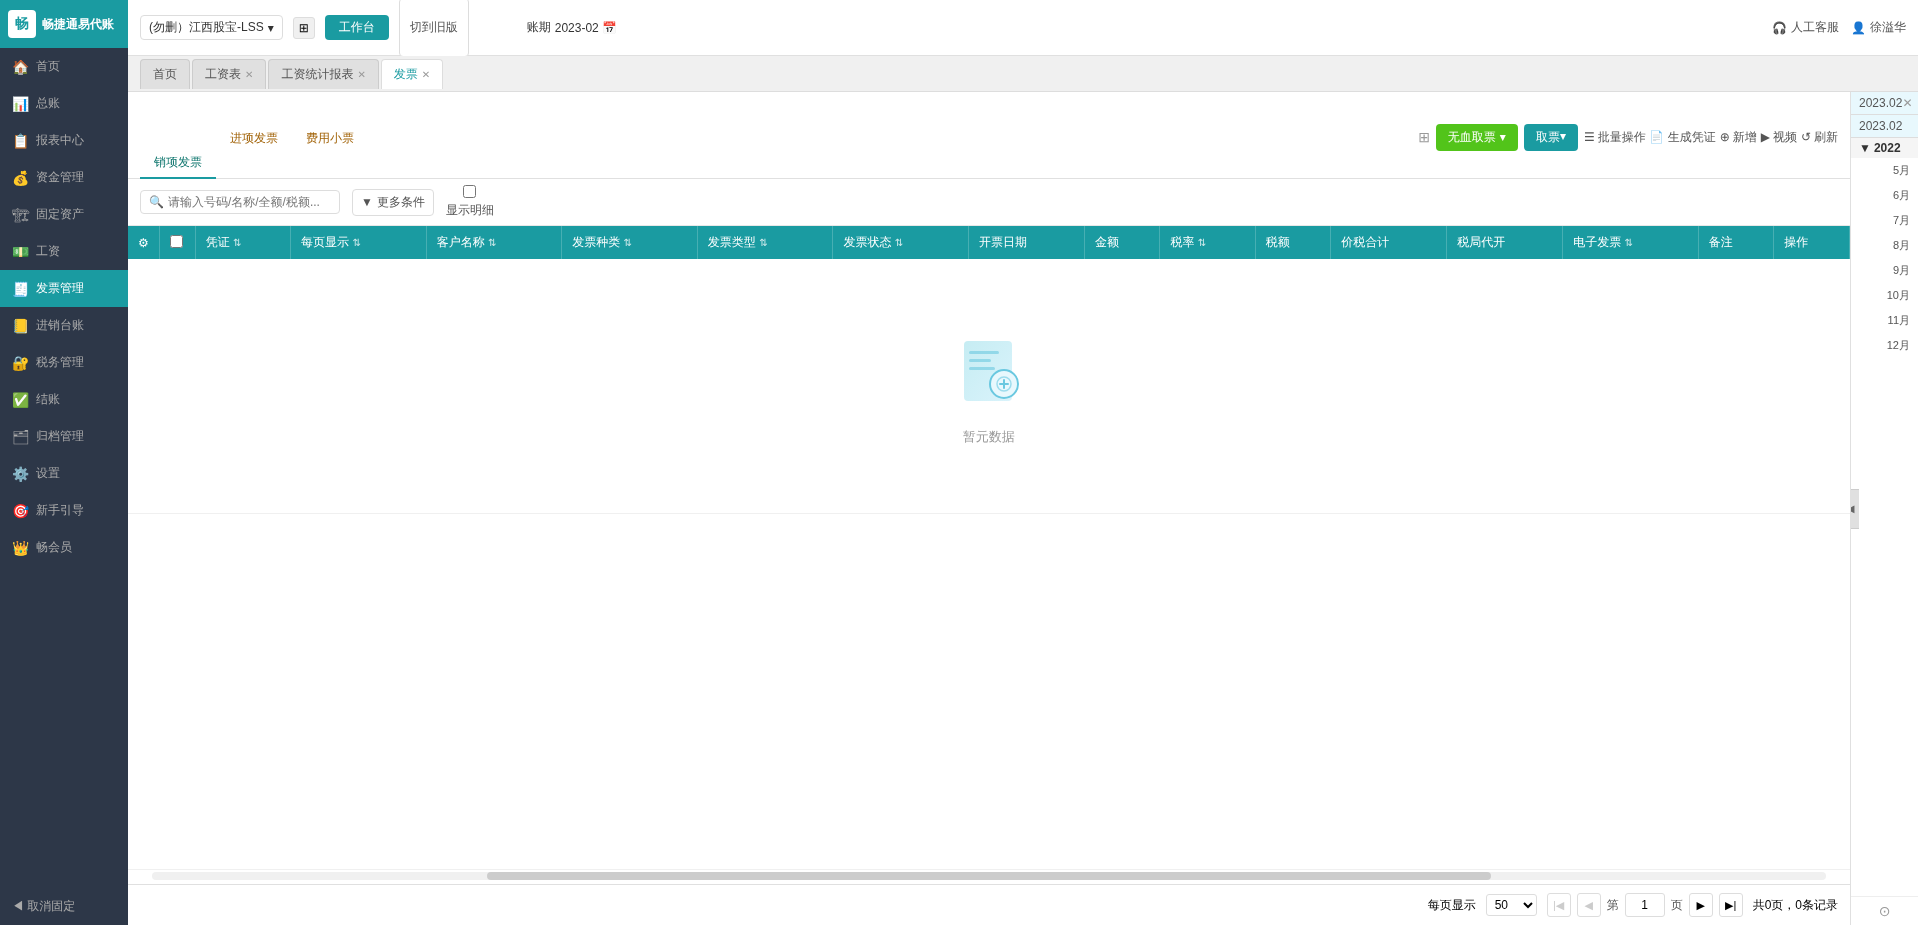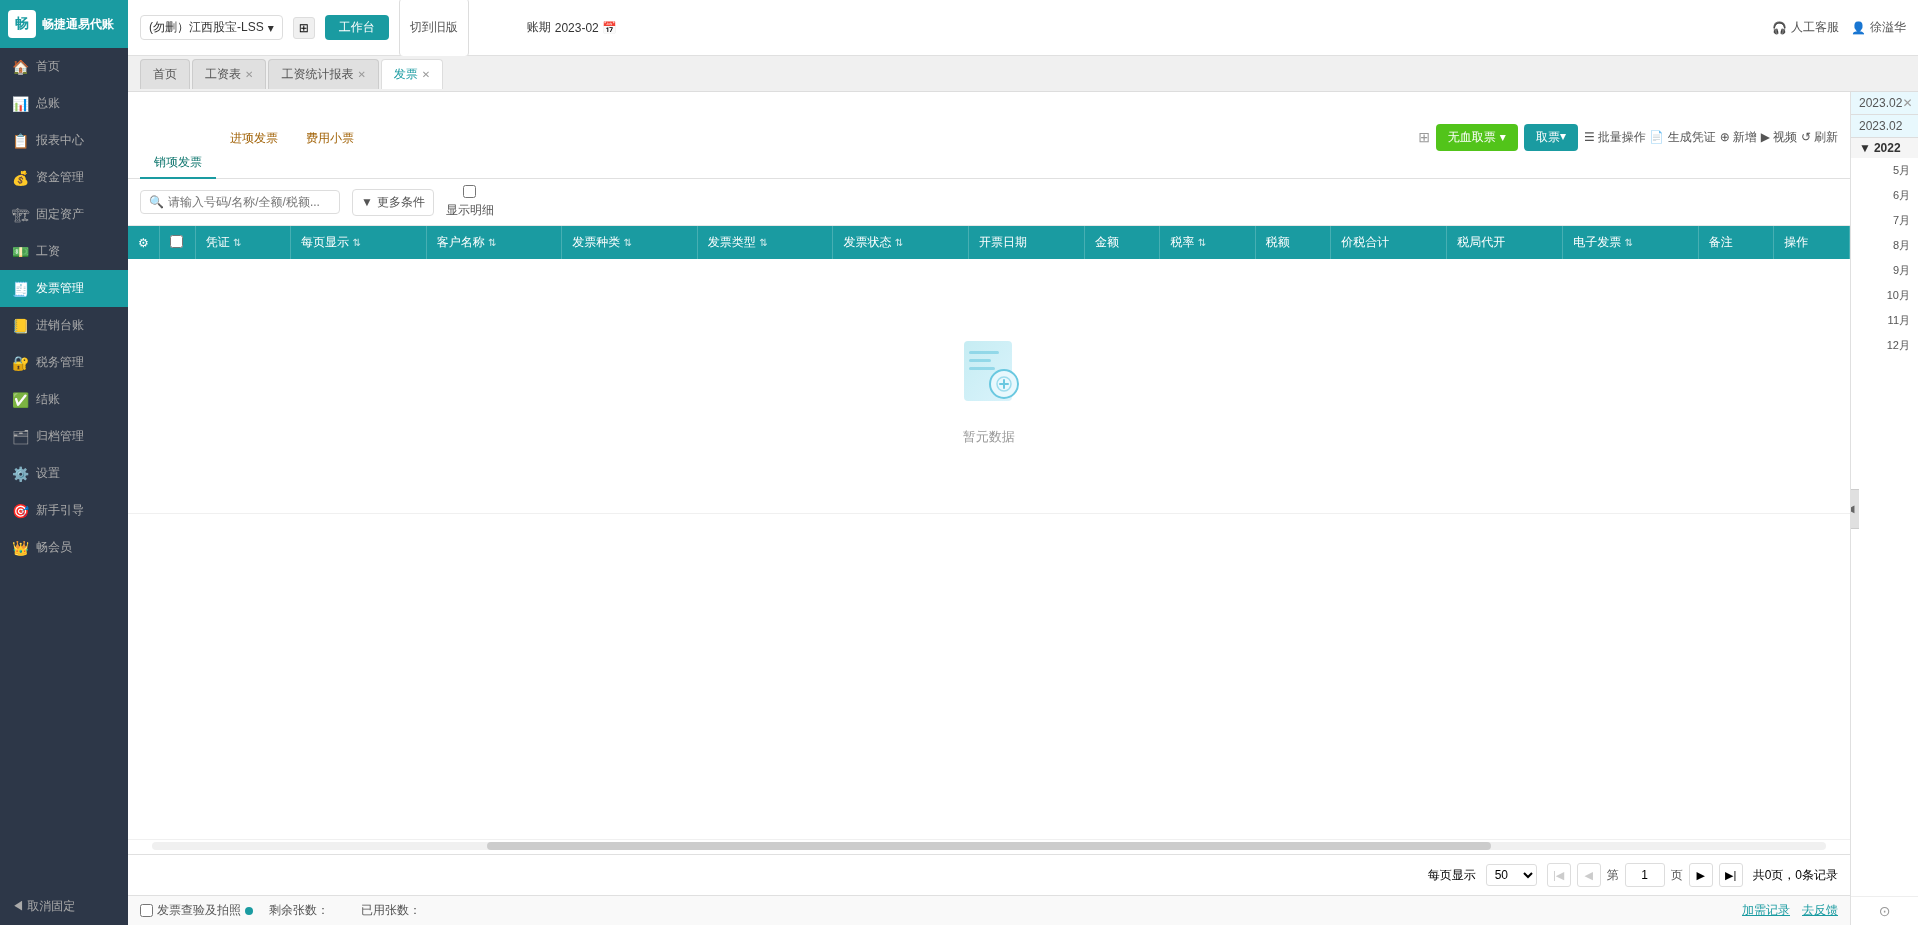--- a/index.html
+++ b/index.html
@@ -713,35 +713,20 @@
           <button class="page-btn" disabled="">◀</button>
           <span>第</span>
           <input class="page-input" type="text" value="1" style="">
           <span>页</span>
           <button class="page-btn">▶</button>
           <button class="page-btn">▶|</button>
         </div>
         <span>共0页，0条记录</span>
       </div>
 
-      <div class="statusbar">
-        <div class="status-item">
-          <input type="checkbox" style="">
-          <span>发票查验及拍照</span>
-          <span class="status-dot"></span>
-        </div>
-        <span>剩余张数：</span>
-        <span></span>
-        <span>已用张数：</span>
-        <span></span>
-        <div class="statusbar-right">
-          <span class="link-text">加需记录</span>
-          <span class="link-text">去反馈</span>
-        </div>
-      </div>
     </div>
 
     <div class="date-sidebar">
       <div class="close-panel-btn">◀</div>
 
       <div style="background:#e8f8fd; padding:4px 8px; font-size:11px; color:#555; border-bottom:1px solid #ddd; display:flex; justify-content:space-between; align-items:center;">
         <span>2023.02</span>
         <span style="cursor:pointer; color:#999;">✕</span>
       </div>
       <div style="background:#e8f8fd; padding:4px 8px; font-size:11px; color:#555; border-bottom:1px solid #ddd;">

